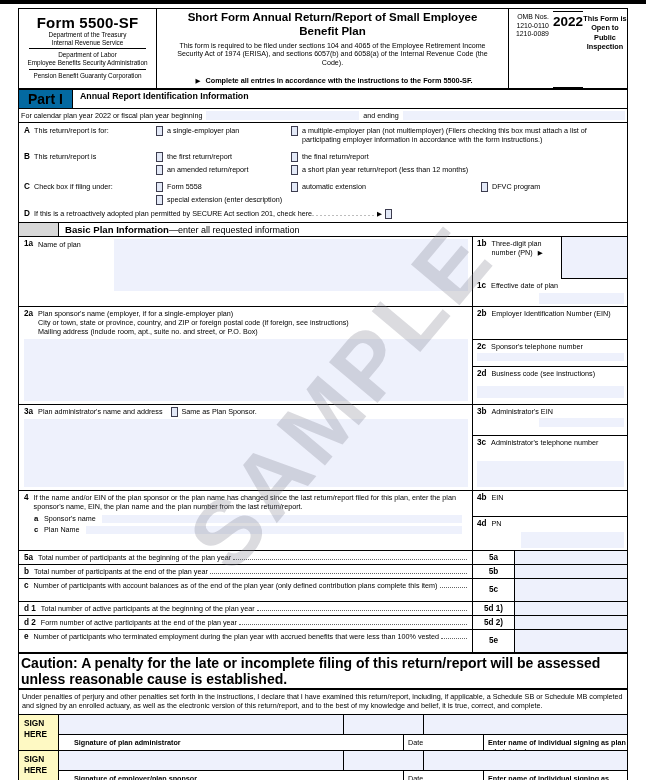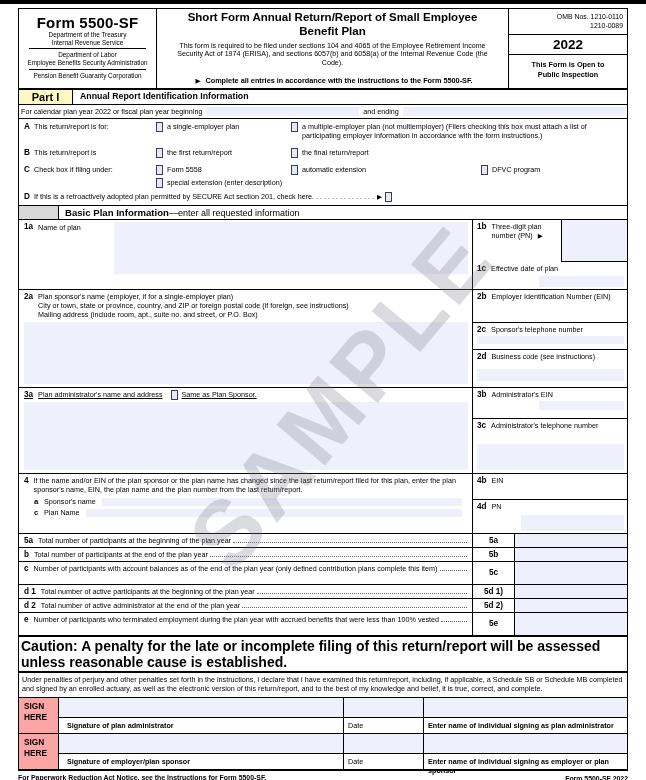--- a/index.html
+++ b/index.html
@@ -16,31 +16,31 @@
   .hdr { display:flex; border:1.6px solid #000; border-bottom:none; height:80px; }
   .hdr-left { width:137px; text-align:center; padding-top:5px; }
   .form-no { font-size:15px; font-weight:bold; letter-spacing:.2px; }
   .agency { font-size:6.4px; line-height:1.2; }
   .sep { border-top:1px solid #000; margin:2px 10px; }
   .hdr-mid { flex:1; border-left:1.6px solid #000; border-right:1.6px solid #000;
              display:flex; flex-direction:column; text-align:center; padding:2px 10px 2px 10px; }
   .title { font-size:11.5px; font-weight:bold; line-height:1.2; }
   .req { font-size:7.1px; line-height:1.25; margin-top:3px; }
   .complete { font-size:7.3px; font-weight:bold; margin-top:auto; padding-bottom:1px; }
-  .hdr-right { width:118px; display:flex; flex-direction:column; }
+  .hdr-right { width:118px; display:flex; flex-direction:row; }
   .omb { font-size:6.9px; text-align:right; padding:4px 4px 2px 0; line-height:1.25; }
   .yr { border-top:1.2px solid #000; border-bottom:1.2px solid #000;
         font-size:13.5px; font-weight:bold; text-align:center; padding:2px 0; margin-top:2px; }
   .insp { font-size:7.3px; font-weight:bold; text-align:center; padding-top:5px; line-height:1.3; }
 
   
   .bodybox { border-left:1.2px solid #000; border-right:1.2px solid #000; }
   .partbar { display:flex; border-top:2.4px solid #000; border-bottom:1.2px solid #000; }
-  .plabel { width:54px; background:#fef9c3; border-right:1.2px solid #000;
-            font-size:11px; font-weight:bold; text-align:center; padding:1px 0; }
+  .plabel { width:54px; background:#0369a1; border-right:1.2px solid #000;
+            font-size:14px; font-weight:bold; text-align:center; padding:1px 0; }
   .ptitle { font-size:8.8px; font-weight:bold; padding:1px 0 1px 7px; }
 
   .calline { display:flex; align-items:flex-end; font-size:7.2px;
              border-bottom:1px solid #000; padding:2px 2px 2px 2px; }
   .in-strip { background:#eef1fc; height:9px; }
   .cal-in1 { flex:1.1; margin:0 4px; }
   .cal-in2 { flex:1.6; margin-left:4px; }
 
   .fline { display:flex; align-items:flex-start; font-size:7.2px; margin-top:3px; }
   .letter { width:15px; padding-left:5px; font-weight:bold; font-size:8.2px; line-height:1.1; }
@@ -94,29 +94,29 @@
   .g5val { flex:1; background:#eef1fc; }
   .h13 { min-height:14px; } .h23 { min-height:23px; } .h21 { min-height:22px; }
 
   .caution { border-top:2.2px solid #000; border-bottom:2.2px solid #000;
              font-size:14px; font-weight:bold; padding:1px 2px; }
   .decl { font-size:7.2px; line-height:1.3; padding:2px 3px 3px 3px; }
 
   .sigtable { border-top:1.8px solid #000; border-bottom:2.2px solid #000; }
   .sigblock { display:flex; }
   .sigblock + .sigblock { border-top:1.8px solid #000; }
-  .signhere { width:40px; background:#fca5a5; border-right:1.2px solid #000;
+  .signhere { width:40px; background:#fef9c3; border-right:1.2px solid #000;
               font-weight:bold; font-size:8.3px; line-height:1.35; padding:3px 0 0 5px; }
   .sigmain { flex:1; display:flex; flex-direction:column; }
   .sigrow1 { display:flex; height:20px; border-bottom:1.2px solid #000; }
   .sigfield { width:285px; background:#eef1fc; border-right:1.2px solid #000; }
   .datefield { width:80px; background:#eef1fc; border-right:1.2px solid #000; }
   .namefield { flex:1; background:#eef1fc; }
   .sigrow2 { display:flex; height:15px; font-size:7.2px; }
-  .siglab { width:285px; font-weight:bold; border-right:1.2px solid #000; padding:3px 0 0 8px; }
+  .siglab { width:345px; font-weight:bold; border-right:1.2px solid #000; padding:3px 0 0 15px; }
   .datelab { width:80px; border-right:1.2px solid #000; padding:3px 0 0 4px; }
   .namelab { flex:1; padding:3px 0 0 4px;font-weight:bold; }
 
   .footer { display:flex; justify-content:space-between; font-size:6.9px;
             font-weight:bold; padding-top:3px; }
   .fright { text-align:right; line-height:1.35; }
 
   .watermark { position:absolute; left:92px; top:342px; width:510px; height:120px;
                text-align:center; font-size:92px; font-weight:bold; letter-spacing:5px;
                color:rgba(125,125,140,0.28); transform:rotate(-50deg);
@@ -200,20 +200,32 @@
       <div class="fline" style="margin-top:7px;">
         <span class="letter">B</span>
         <span class="flabel">This return/report is</span>
         <span class="optc1">
           <span class="cb"></span>
           <span>the first return/report</span>
         </span>
         <span class="optc2">
           <span class="cb"></span>
           <span>the final return/report</span>
+        </span>
+      </div>
+      <div class="fline">
+        <span class="letter"></span>
+        <span class="flabel"></span>
+        <span class="optc1">
+          <span class="cb"></span>
+          <span>an amended return/report</span>
+        </span>
+        <span class="optc2">
+          <span class="cb"></span>
+          <span>a short plan year return/report (less than 12 months)</span>
         </span>
       </div>
 
       <div class="fline" style="margin-top:7px;">
         <span class="letter">C</span>
         <span class="flabel">Check box if filing under:</span>
         <span class="optc1">
           <span class="cb"></span>
           <span>Form 5558</span>
         </span>
@@ -306,21 +318,21 @@
               <span class="num">2d</span>
               <span class="rlab">Business code (see instructions)</span>
             </div>
             <div class="strip-f" style="margin-top:8px;"></div>
           </div>
         </div>
       </div>
 
       <div class="grow">
         <div class="gleft">
-          <div class="r1flex" style="align-items:center;text-decoration:underline;">
+          <div class="r1flex" style="align-items:center;">
             <span class="num">3a</span>
             <span style="margin-right:8px;">Plan administrator's name and address</span>
             <span class="cb"></span>
             <span>Same  as Plan Sponsor.</span>
           </div>
           <div class="bigin" style="height:68px; margin-top:2px;"></div>
         </div>
         <div class="gright">
           <div class="cellR" style="height:30px;">
             <div class="rlabflex">
@@ -415,21 +427,21 @@
                 <span class="leader"></span>
               </span>
             </div>
           <div class="g5tag">5d 1)</div>
           <div class="g5val"></div>
         </div>
         <div class="g5row h13">
           <div class="g5text">
               <span class="num">d 2</span>
               <span class="g5body">
-                <span class="g5t">Total number of active administrator at the end of the plan year</span>
+                <span class="g5t">Form number of active participants at the end of the plan year</span>
                 <span class="leader"></span>
               </span>
             </div>
           <div class="g5tag">5d 2)</div>
           <div class="g5val"></div>
         </div>
         <div class="g5row h21">
           <div class="g5text">
               <span class="num">e</span>
               <span class="g5body">

